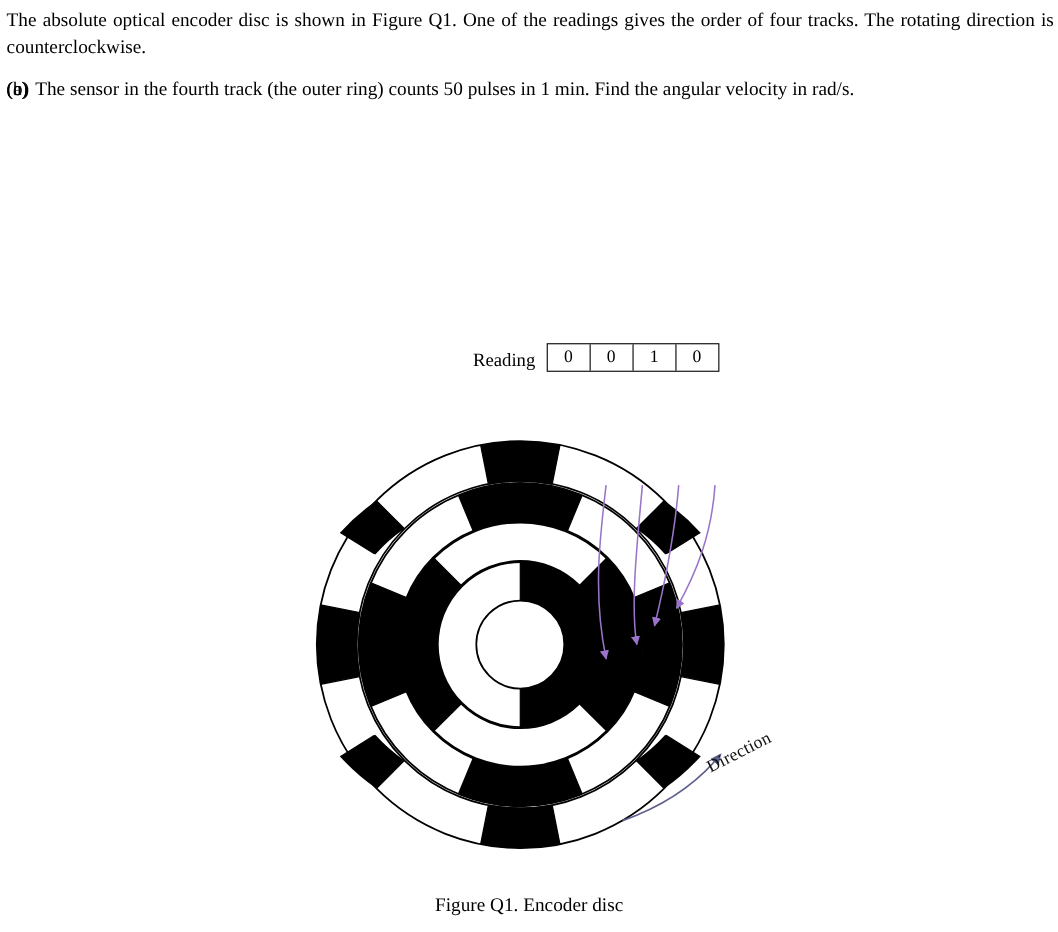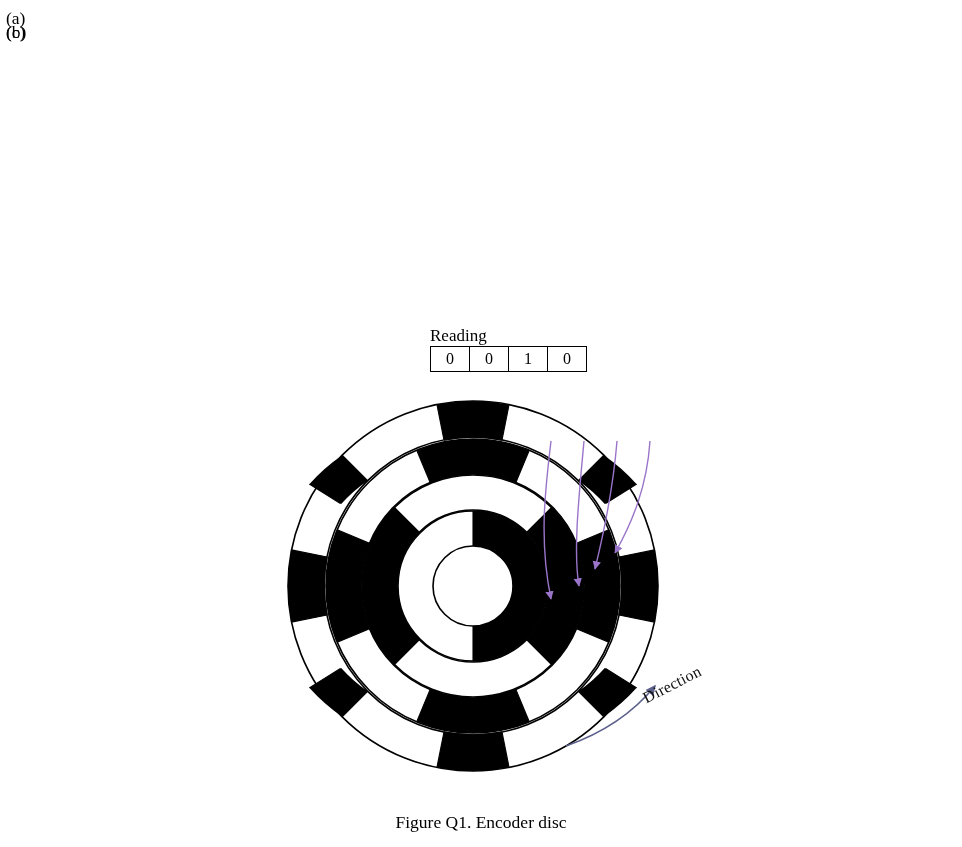--- a/index.html
+++ b/index.html
@@ -44,24 +44,23 @@
   .figure-wrap {
     position: absolute;
     left: 0;
     top: 296px;
     width: 962px;
     height: 545px;
   }
   .reading-row {
     position: absolute;
     left: 430px;
-    top: 30px;
+    top: 16px;
     display: flex;
-    align-items: flex-start;
-    flex-direction: column;
+    align-items: flex-end;
   }
   .reading-label {
     font-size: 17px;
     margin-right: 10px;
   }
   .reading-table {
     display: flex;
     border: 1.5px solid #000;
     background: #fff;
   }
@@ -98,28 +97,30 @@
     text-align: center;
     font-size: 17.5px;
   }
 </style>
 </head>
 <body>
 
 <div class="page">
 
   <div class="stem">
+    <p>The absolute optical encoder disc is shown in Figure Q1. One of the readings gives the order of four tracks. The rotating direction is counterclockwise.</p>
     <p class="item">
       <span class="marker">(a)</span>
     </p>
     <p class="item">
       <span class="marker">(b)</span>
     </p>
     <p class="item">
       <span class="marker">(c)</span>
+      <span>The sensor in the fourth track (the outer ring) counts 50 pulses in 1 min. Find the angular velocity in rad/s.</span>
     </p>
   </div>
 
   <div class="figure-wrap">
 
     <div class="reading-row">
       <span class="reading-label">Reading</span>
       <div class="reading-table">
         <div class="reading-cell">0</div>
         <div class="reading-cell">0</div>

